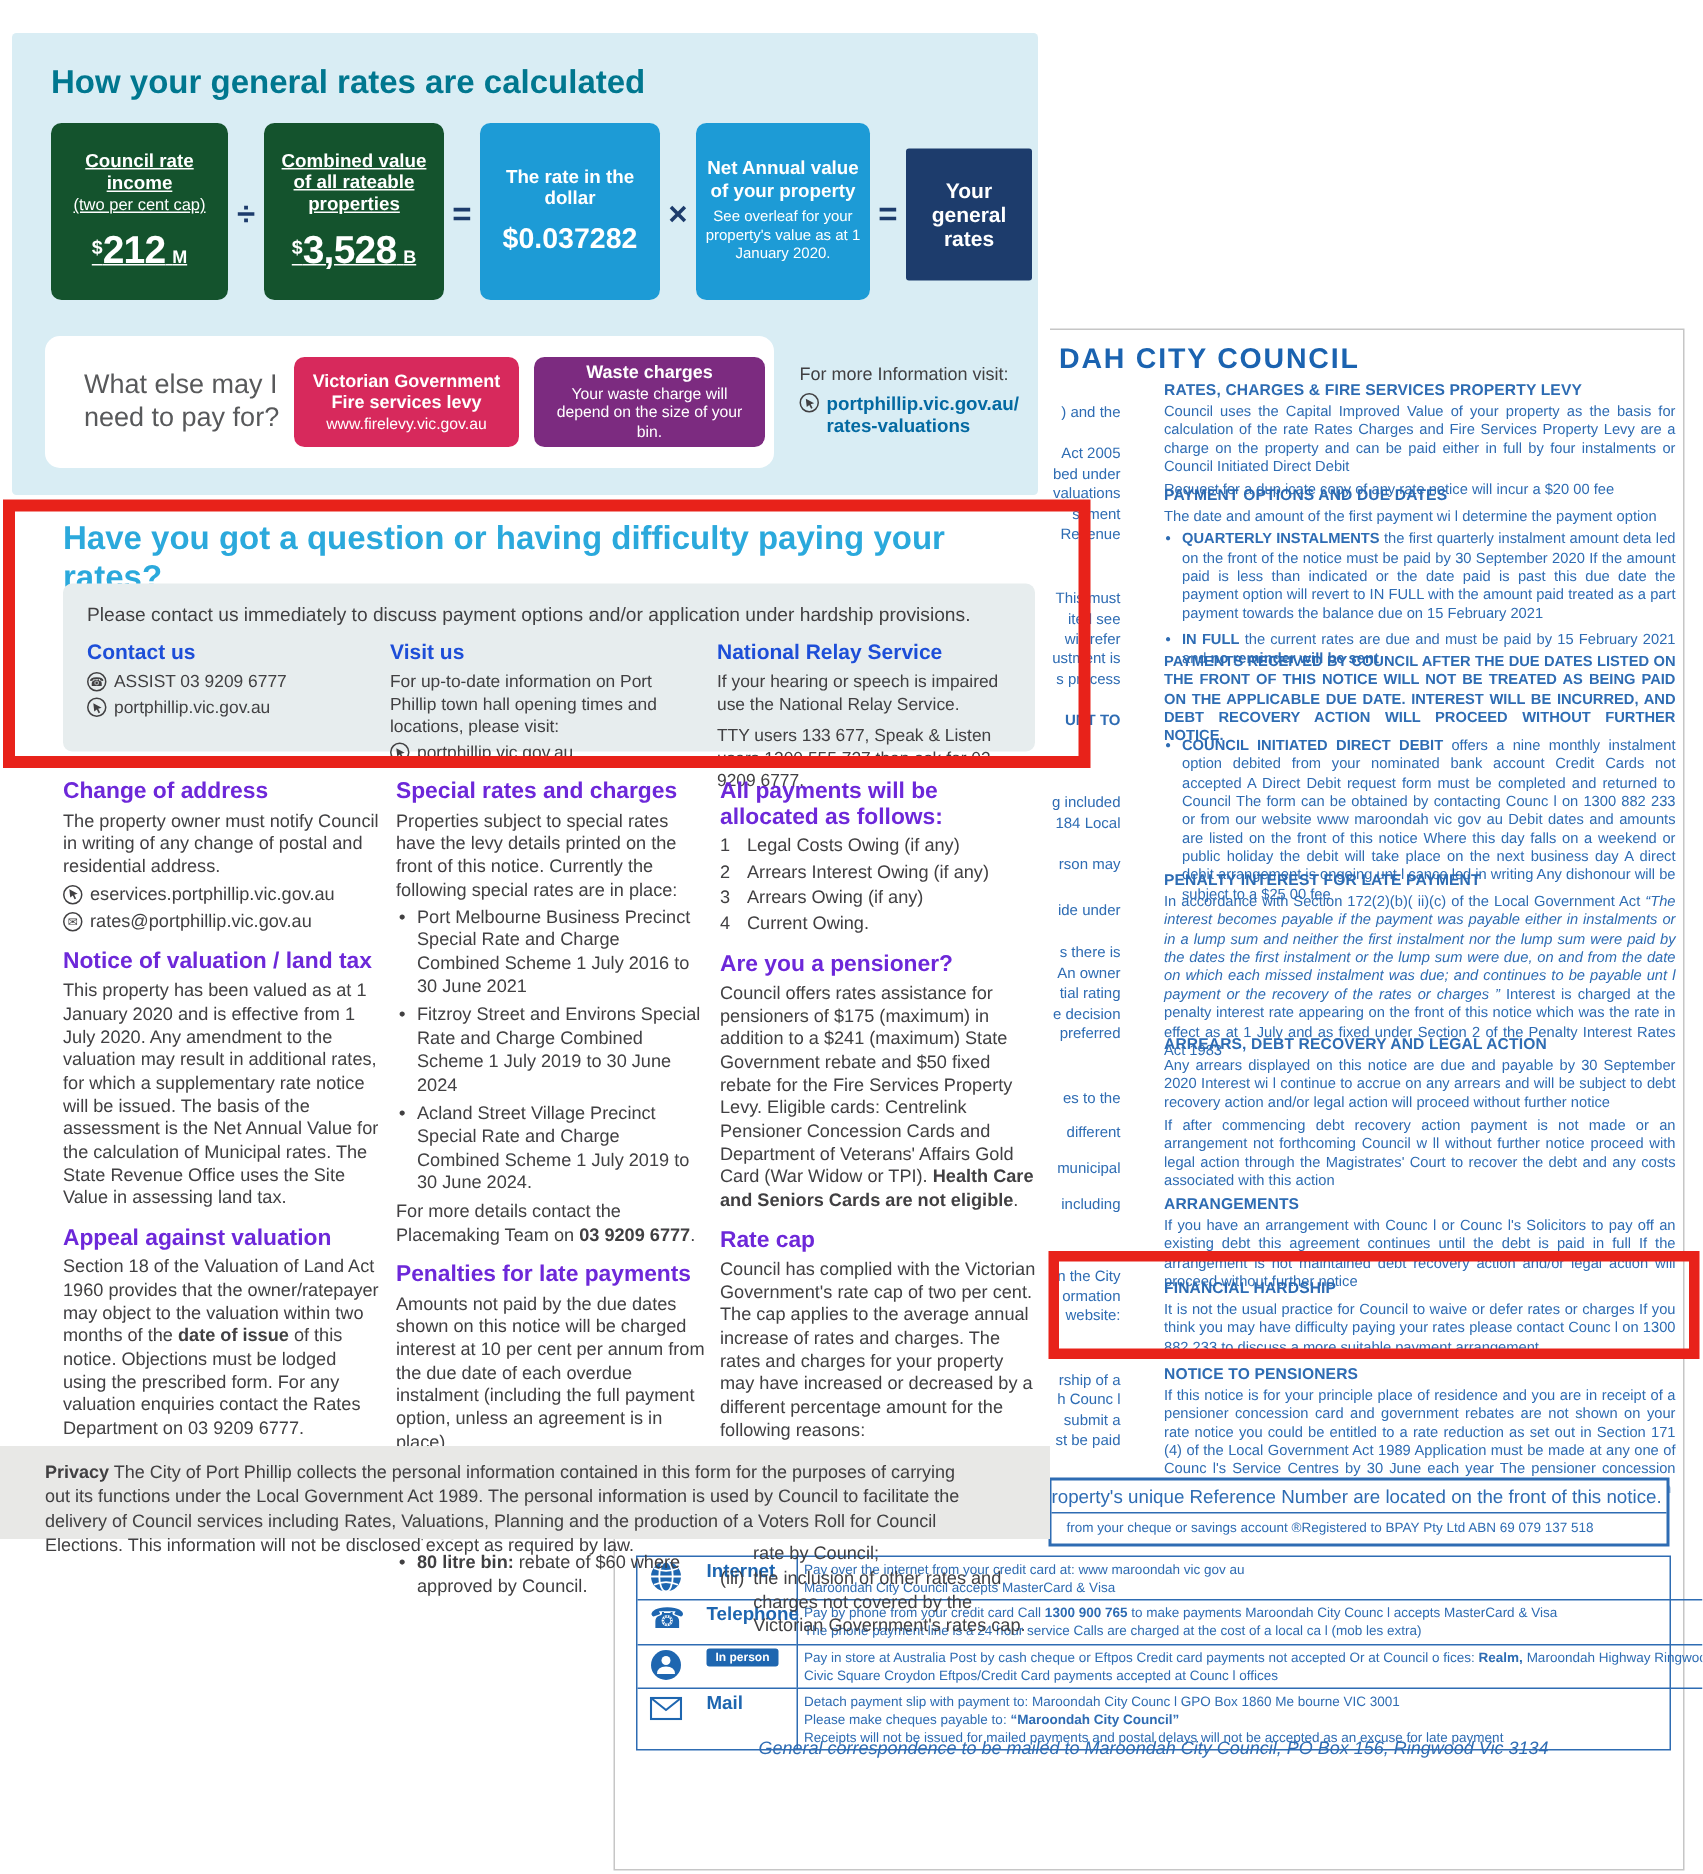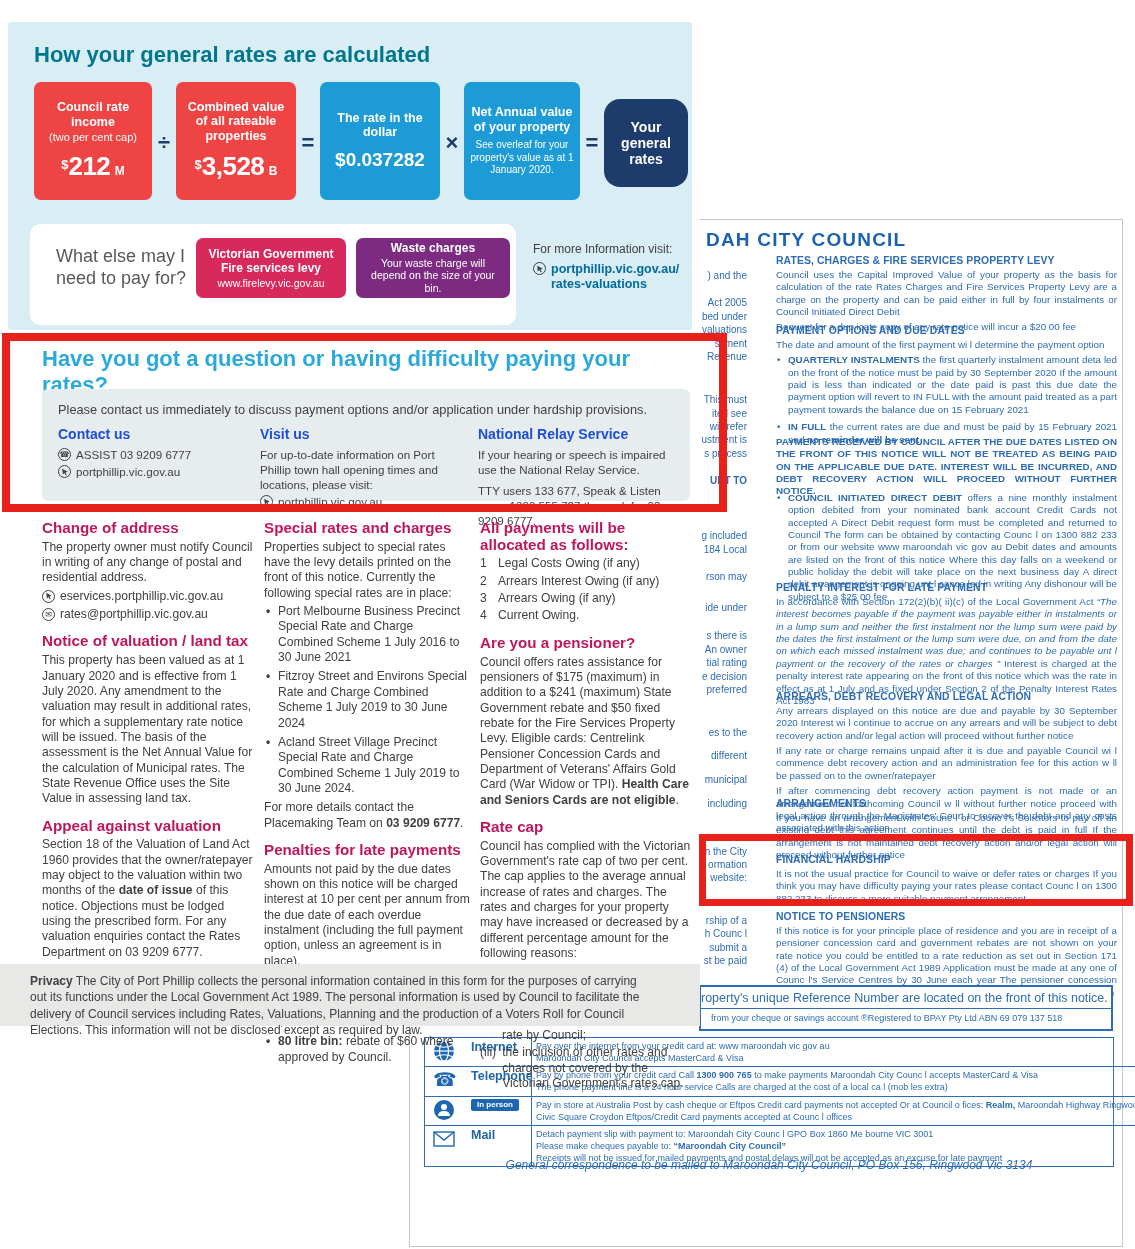--- a/index.html
+++ b/index.html
@@ -71,37 +71,37 @@
     background:#d9edf4; border-radius:3px;
   }
   .calc-title {
     position:absolute; left:26px; top:20px; font-size:22px; font-weight:600; color:#00778f;
   }
   .flow { position:absolute; left:26px; top:60px; display:flex; align-items:flex-start; gap:4px; height:122px; }
   .fbox {
     border-radius:7px; color:#fff; text-align:center; height:118px;
     display:flex; flex-direction:column; justify-content:center; padding:6px 6px;
   }
-  .fbox.teal { background:#ef4444; }
+  .fbox.teal { background:#14532d;text-decoration:underline; }
   .fbox.blue { background:#1d9bd6; }
-  .fbox.navy { background:#1d3c6c; height:88px; align-self:center; border-radius:16px; }
+  .fbox.navy { background:#1d3c6c; height:88px; align-self:center; border-radius:2px; }
   .fb-title { font-weight:bold; font-size:12.5px; line-height:1.15; }
   .fb-sub { font-size:11px; margin-top:2px; }
   .fb-amount { margin-top:8px; font-weight:bold; white-space:nowrap; }
   .fb-cur { font-size:13px; vertical-align:6px; }
   .fb-num { font-size:26px; letter-spacing:-.5px; }
   .fb-unit { font-size:12px; }
   .fb-rate { margin-top:10px; font-weight:bold; font-size:19px; white-space:nowrap; }
   .fb-note { font-size:10px; line-height:1.25; margin-top:5px; }
   .fop {
     width:16px; text-align:center; font-size:22px; font-weight:bold; color:#1d3c6c;
     align-self:center; line-height:1;
   }
   .what-else {
-    position:absolute; left:22px; top:202px; width:486px; height:101px;
+    position:absolute; left:22px; top:202px; width:486px; height:88px;
     background:#fff; border-radius:10px;
   }
   .we-label {
     position:absolute; left:26px; top:22px; width:140px;
     font-size:18px; line-height:1.2; color:#58595b;
   }
   .we-box { position:absolute; top:14px; height:60px; border-radius:7px; color:#fff; text-align:center;
     display:flex; flex-direction:column; justify-content:center; padding:2px 6px; }
   .we-pink { left:166px; width:150px; background:#d7295c; }
   .we-purple { left:326px; width:154px; background:#7c2b80; }
@@ -125,21 +125,21 @@
   .cp-col.c2 { left:218px; width:205px; }
   .cp-col.c3 { left:436px; width:200px; }
   .cp-h { font-size:14px; font-weight:bold; color:#1d4ed8; margin-bottom:4px; }
   .cp-row { display:flex; gap:5px; align-items:center; margin-top:2px; }
   .cp-p2 { margin-top:6px; }
 
   .lcol { position:absolute; top:520px; font-size:12.1px; line-height:1.27; color:#414042; }
   .lcol.c1 { left:42px;  width:213px; }
   .lcol.c2 { left:264px; width:207px; }
   .lcol.c3 { left:480px; width:212px; }
-  .lcol h3 { font-size:15.2px; color:#be185d; margin:11px 0 3px; line-height:1.1; }
+  .lcol h3 { font-size:15.2px; color:#6d28d9; margin:11px 0 3px; line-height:1.1; }
   .lcol h3.first { margin-top:0; }
   .lcol p { margin-bottom:3px; }
   .link-row { display:flex; gap:5px; align-items:center; margin-top:3px; }
   .lbullets { list-style:none; margin:2px 0 4px; }
   .lbullets li { position:relative; padding-left:14px; margin-bottom:4px; }
   .lbullets li::before { content:"•"; position:absolute; left:2px; top:0; font-weight:bold; }
   .nlist { list-style:none; margin:2px 0 4px; }
   .nlist li { display:flex; gap:6px; margin-bottom:2px; }
   .nlist .n { flex:0 0 12px; }
   .rlist li { margin-bottom:2px; }
@@ -232,21 +232,20 @@
     </div>
 
     <div class="rp-sec" style="top:361px">
       <div class="rp-h">PENALTY INTEREST FOR LATE PAYMENT</div>
       <p><span>In accordance with Section 172(2)(b)( ii)(c) of the Local Government Act  </span><span class="rp-it">“The interest becomes payable if the payment was payable either in instalments or in a lump sum and neither the first instalment nor the lump sum were paid by the dates the first instalment or the lump sum were due, on and from the date on which each missed instalment was due; and continues to be payable unt l payment or the recovery of the rates or charges ”</span><span>  Interest is charged at the penalty interest rate appearing on the front of this notice  which was the rate in effect as at 1 July and as fixed under Section 2 of the Penalty Interest Rates Act 1983</span></p>
     </div>
 
     <div class="rp-sec" style="top:470px">
       <div class="rp-h">ARREARS, DEBT RECOVERY AND LEGAL ACTION</div>
       <p>Any arrears displayed on this notice are due and payable by 30 September 2020   Interest wi l continue to accrue on any arrears and will be subject to debt recovery action and/or legal action will proceed without further notice</p>
-      <p>If any rate or charge remains unpaid after it is due and payable  Council wi l commence debt recovery action and an administration fee for this action w ll be passed on to the owner/ratepayer</p>
       <p>If after commencing debt recovery action payment is not made  or an arrangement not forthcoming  Council w ll without further notice  proceed with legal action through the Magistrates' Court to recover the debt and any costs associated with this action</p>
     </div>
 
     <div class="rp-sec" style="top:577px">
       <div class="rp-h">ARRANGEMENTS</div>
       <p>If you have an arrangement with Counc l or Counc l's Solicitors to pay off an existing debt this agreement continues until the debt is paid in full   If the arrangement is not maintained  debt recovery action and/or legal action will proceed without further notice</p>
     </div>
 
     <div class="rp-sec" style="top:633px">
       <div class="rp-h">FINANCIAL HARDSHIP</div>

